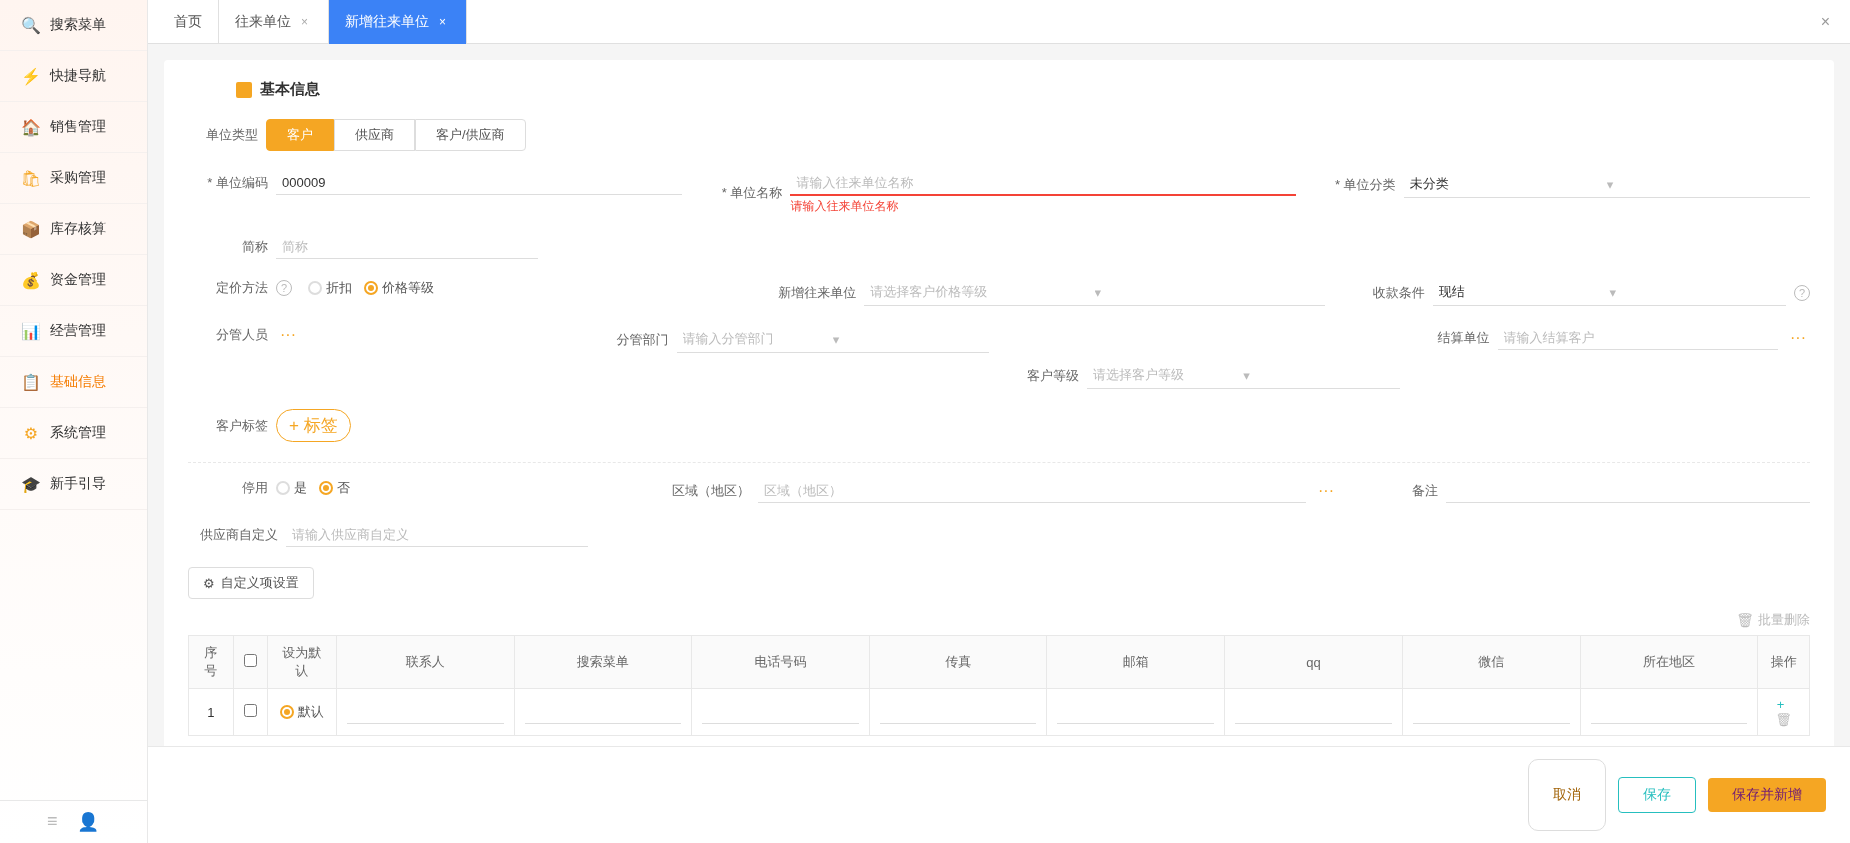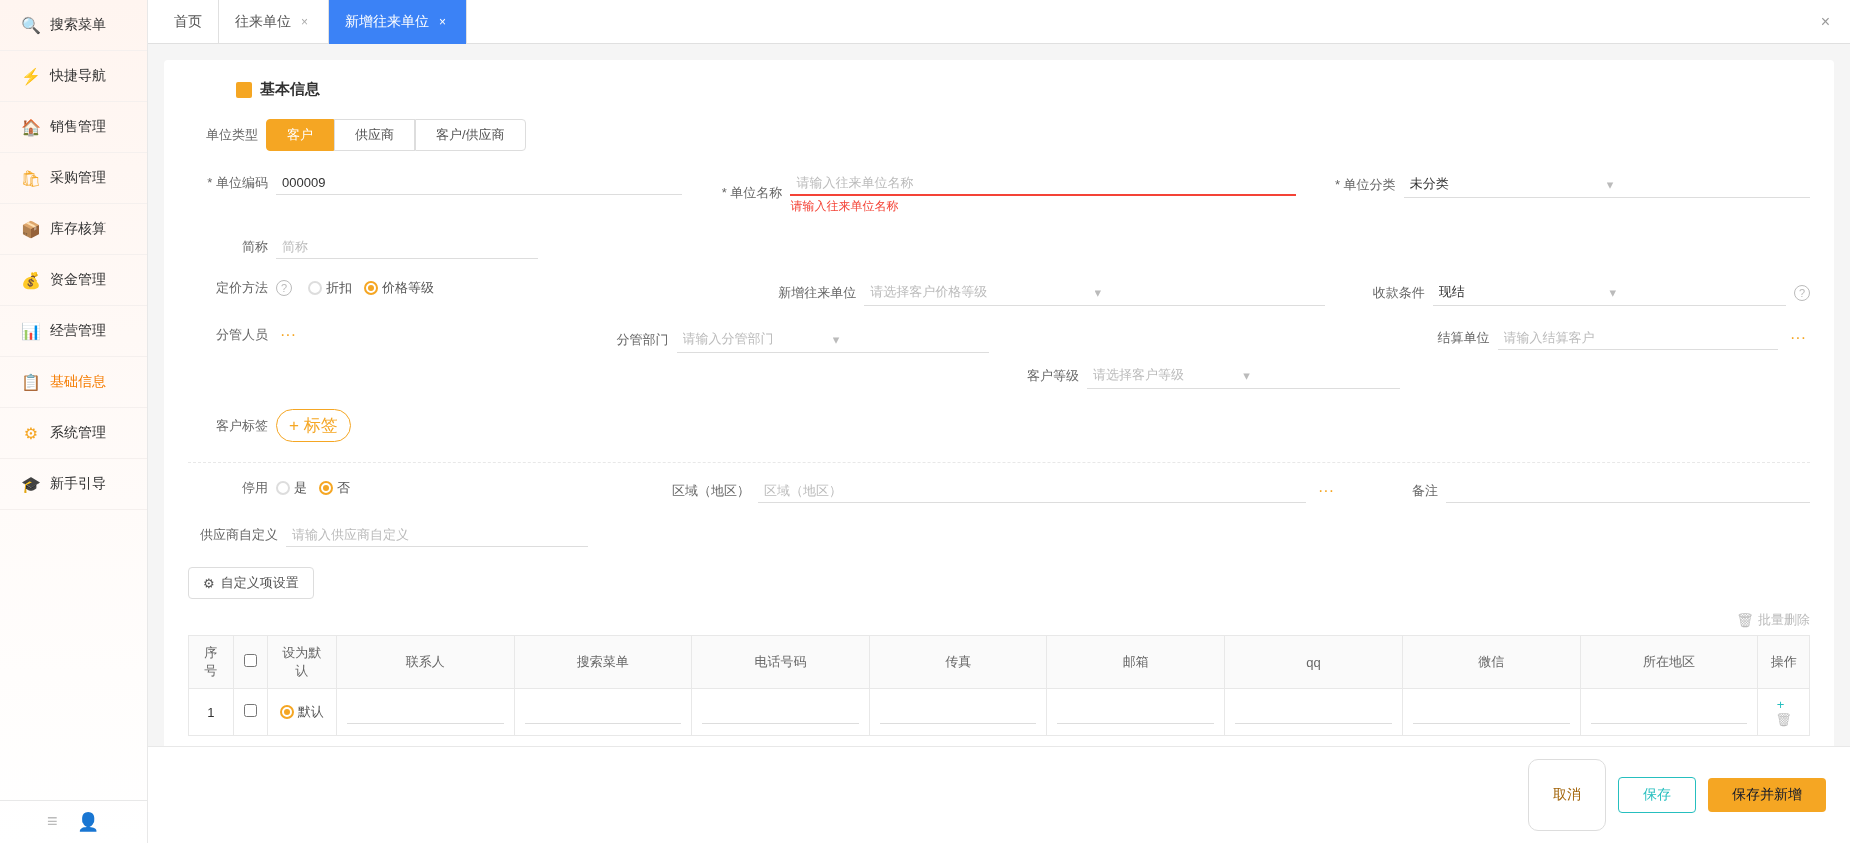--- a/index.html
+++ b/index.html
@@ -360,21 +360,21 @@
       font-size: 14px;
       color: #26bfbf;
     }
     .btn-save-new {
       padding: 8px 24px;
       border: none;
       border-radius: 4px;
       background: #f5a623;
       cursor: pointer;
       font-size: 14px;
-      color: #0f172a;
+      color: #701a75;
     }
 
     .field-input-wrapper {
       flex: 1;
       display: flex;
       flex-direction: column;
       min-width: 0;
     }
   </style>
 </head>

